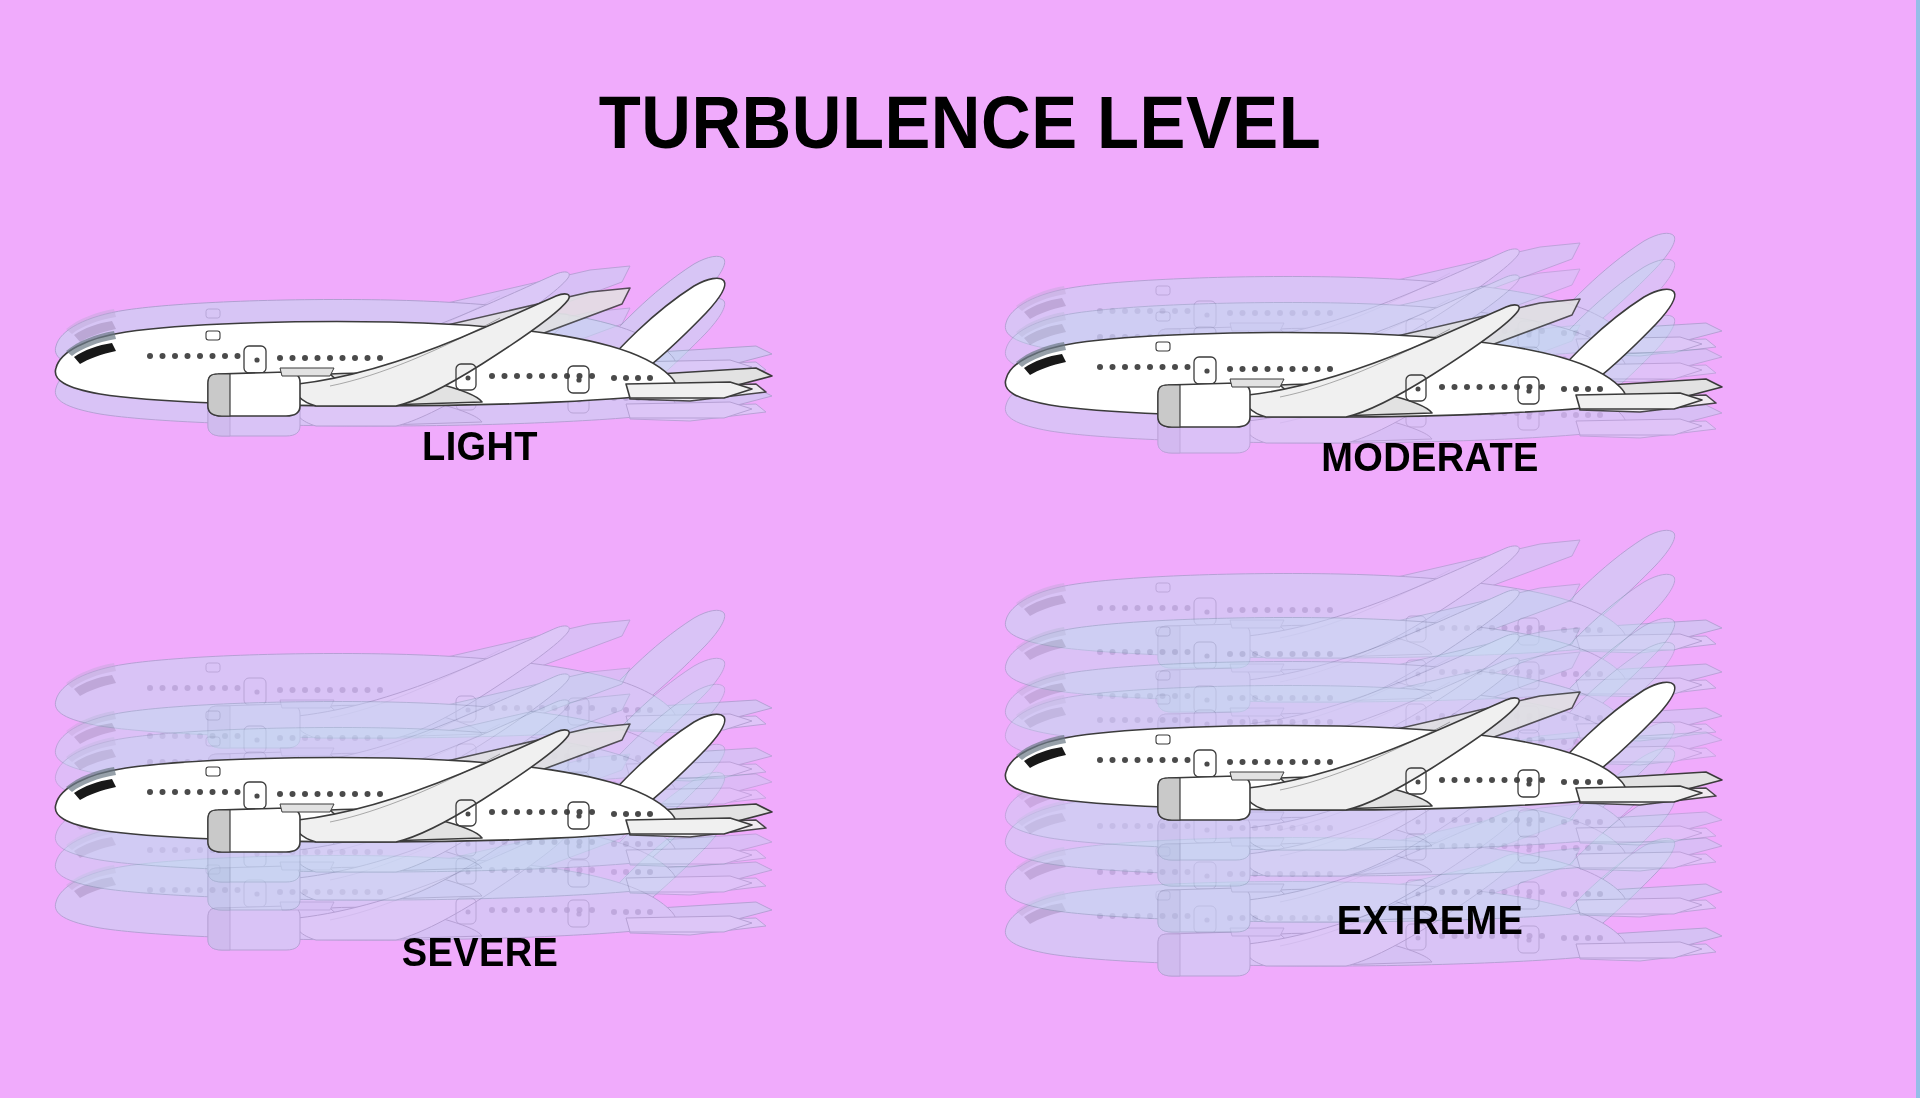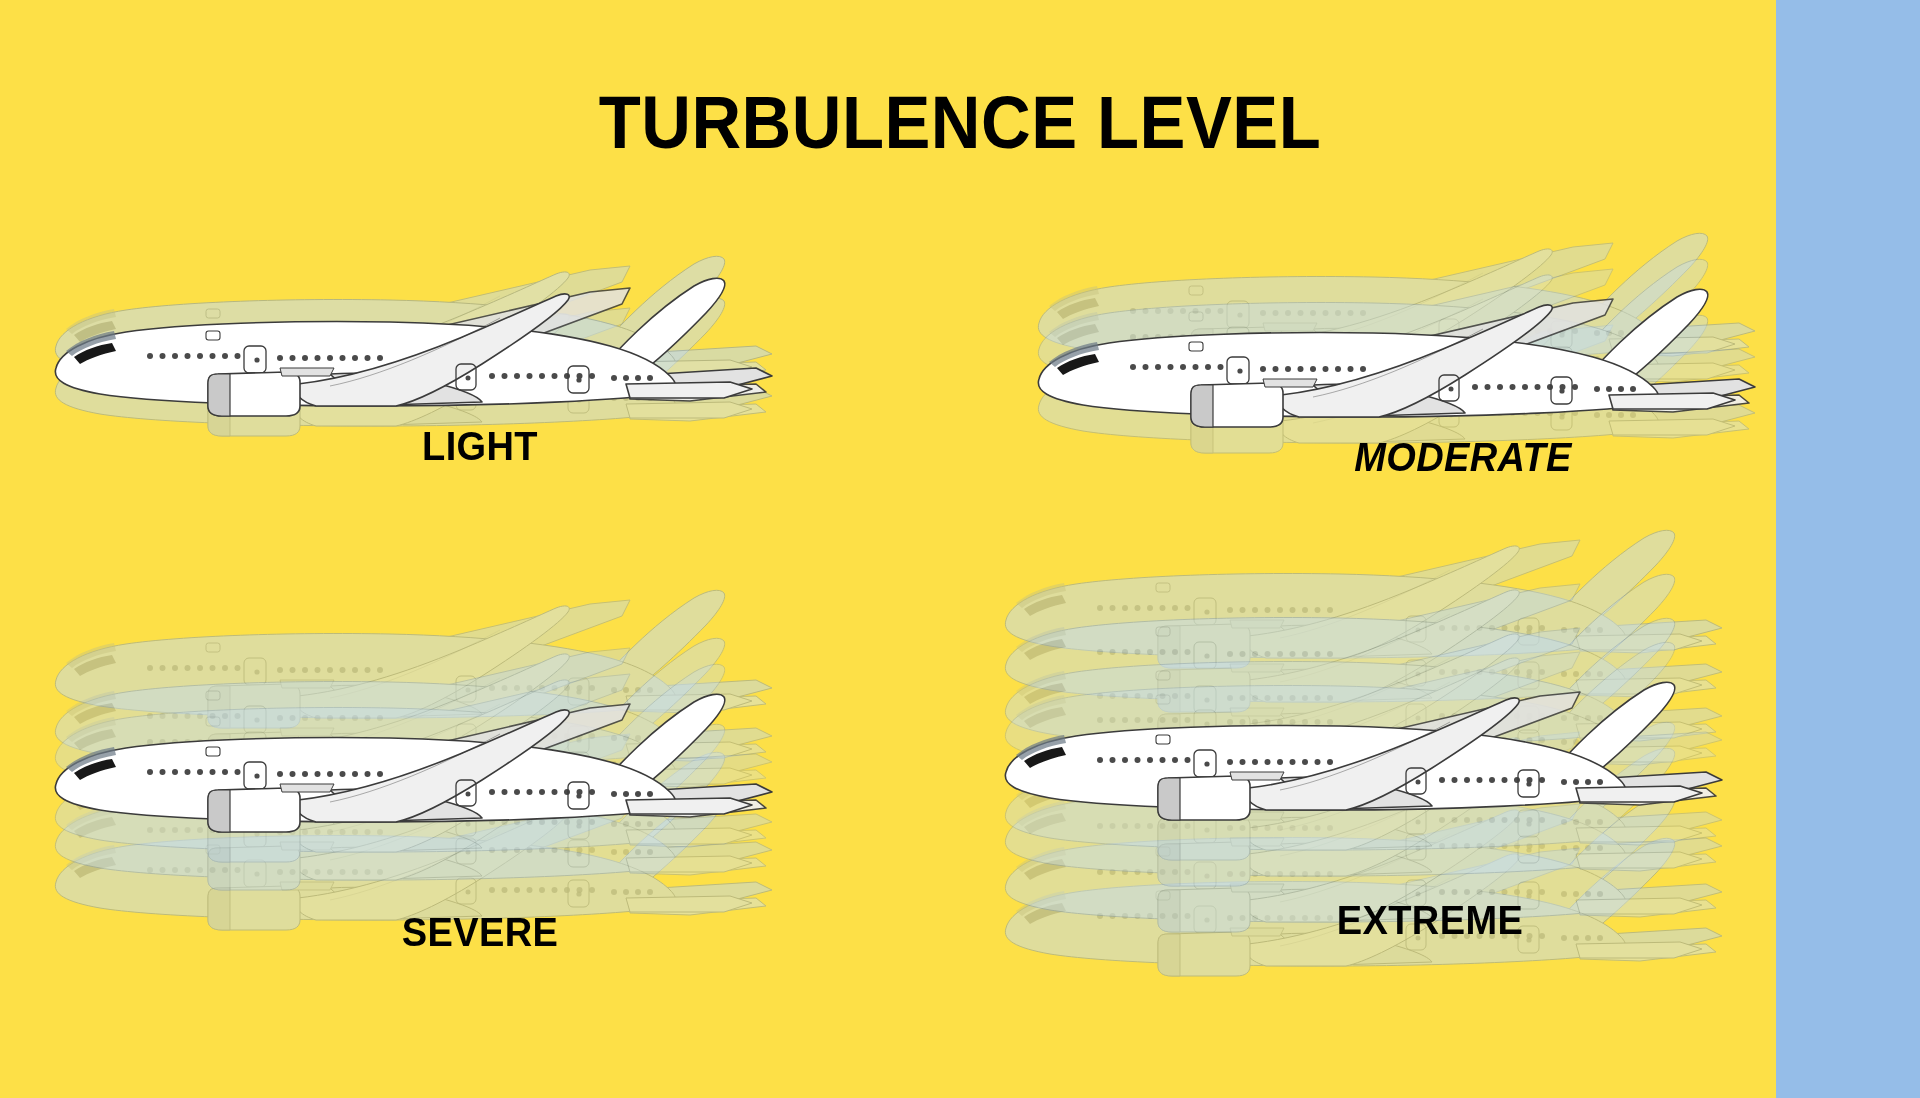--- a/index.html
+++ b/index.html
@@ -9,23 +9,23 @@
   }
   body {
     width: 1920px;
     height: 1098px;
     overflow: hidden;
     font-family: "Liberation Sans", sans-serif;
     background: #95bde8;
   }
   #stage {
     position: relative;
-    width: 1776px;
+    width: 1916px;
     height: 1098px;
-    background: #fde047;
+    background: #f0abfc;
   }
   #page-title {
     position: absolute;
     top: 86px;
     left: 0;
     width: 1920px;
     text-align: center;
     font-family: "Liberation Sans", sans-serif;
     font-weight: bold;
     font-size: 74px;
@@ -55,22 +55,22 @@
     text-align: center;
     font-family: "Liberation Sans", sans-serif;
     font-weight: bold;
     font-size: 40px;
     letter-spacing: 0.4px;
     color: #000000;
     transform: scaleX(0.95);
     transform-origin: center center;
   }
   #panel-light   { left: 30px;   top: 184px; }
-  #panel-moderate{ left: 1013px;  top: 195px; font-style: italic; }
-  #panel-severe  { left: 30px;   top: 600px; }
+  #panel-moderate{ left: 980px;  top: 195px; }
+  #panel-severe  { left: 30px;   top: 620px; }
   #panel-extreme { left: 980px;  top: 588px; }
 
   #panel-light   .panel-label { top: 240px; }
   #panel-moderate .panel-label { top: 240px; }
   #panel-severe  .panel-label { top: 310px; }
   #panel-extreme .panel-label { top: 310px; }
 
   .plane-svg {
     position: absolute;
     left: 0;

